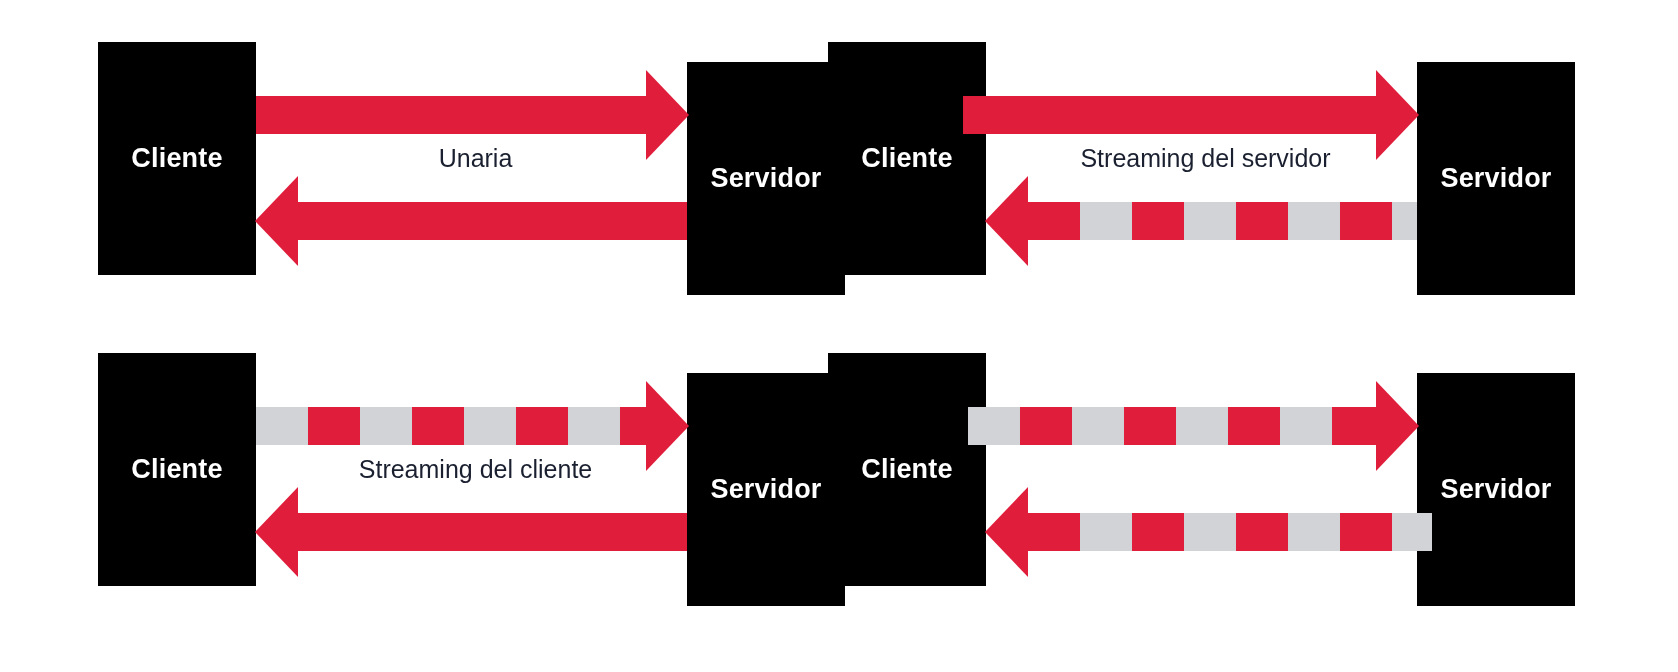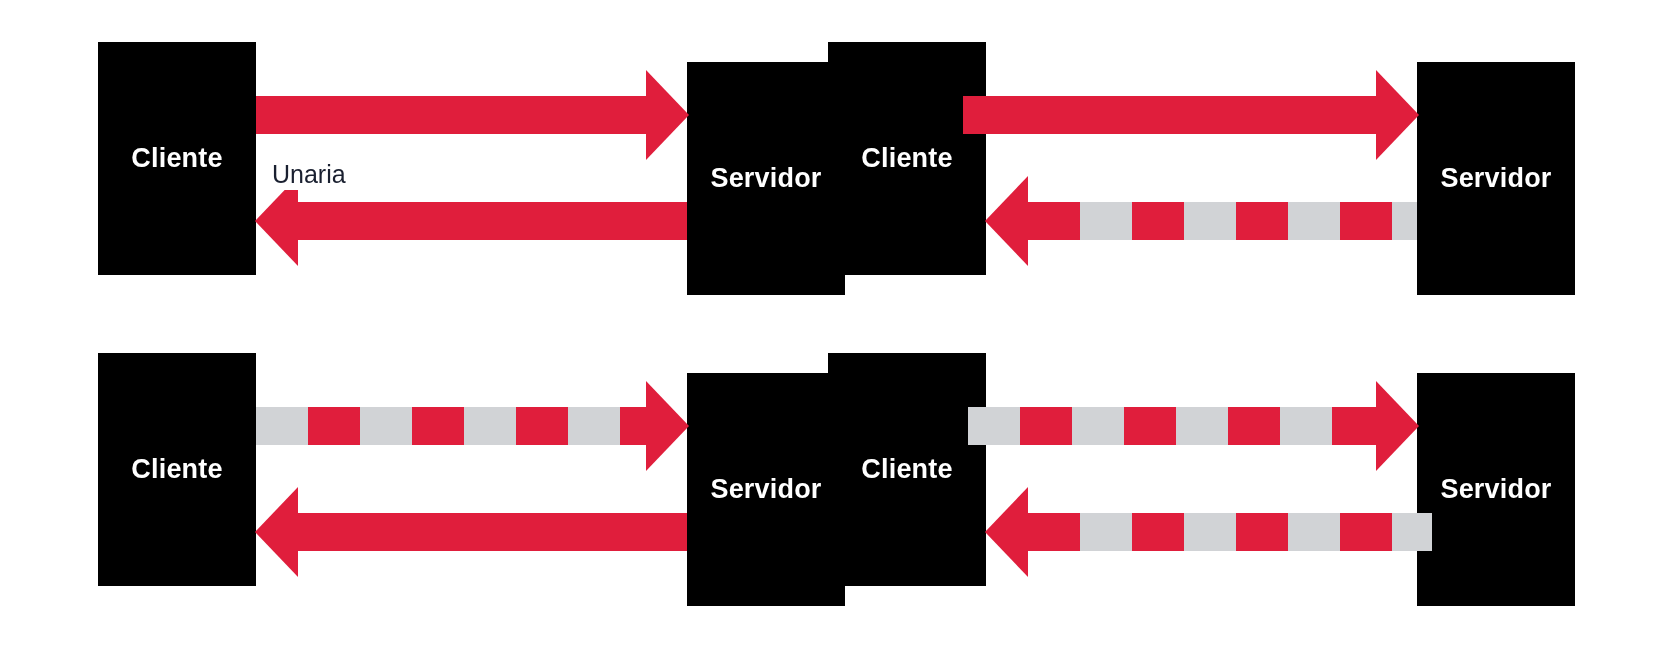--- a/index.html
+++ b/index.html
@@ -64,25 +64,25 @@
     width: 747px;
     height: 272px;
     overflow: visible;
   }
 
   
   .flow-label {
     position: absolute;
     left: 158px;
     right: 158px;
-    top: 16px;
+    top: 0;
     height: 233px;
     display: flex;
     align-items: center;
-    justify-content: flex-start;
+    justify-content: center;
     pointer-events: none;
     padding-left: 8px;
   }
   .flow-label span {
     font-size: 25px;
     color: #1a2030;
     font-family: "Liberation Sans", sans-serif;
     white-space: nowrap;
     background: #ffffff;
     padding: 2px 8px;
@@ -138,20 +138,23 @@
       <g>
         <rect x="200" y="160" width="389" height="38" fill="#d1d3d6"></rect>
         <rect x="200" y="160" width="52" height="38" fill="#e01e3c"></rect>
         <rect x="304" y="160" width="52" height="38" fill="#e01e3c"></rect>
         <rect x="408" y="160" width="52" height="38" fill="#e01e3c"></rect>
         <rect x="512" y="160" width="52" height="38" fill="#e01e3c"></rect>
         <polygon points="200,134 200,224 157,179" fill="#e01e3c"></polygon>
       </g>
     </svg>
 
+    <div class="flow-label">
+      <span>Streaming del servidor</span>
+    </div>
   </div>
 
   <div class="panel panel-bl">
     <div class="node client">
       <span class="node-label">Cliente</span>
     </div>
     <div class="node server">
       <span class="node-label">Servidor</span>
     </div>
 
@@ -165,20 +168,23 @@
         <rect x="522" y="54" width="26" height="38" fill="#e01e3c"></rect>
         <polygon points="548,28 548,118 591,73" fill="#e01e3c"></polygon>
       </g>
 
       <g>
         <rect x="200" y="160" width="389" height="38" fill="#e01e3c"></rect>
         <polygon points="200,134 200,224 157,179" fill="#e01e3c"></polygon>
       </g>
     </svg>
 
+    <div class="flow-label">
+      <span>Streaming del cliente</span>
+    </div>
   </div>
 
   <div class="panel panel-br">
     <div class="node client">
       <span class="node-label">Cliente</span>
     </div>
     <div class="node server">
       <span class="node-label">Servidor</span>
     </div>
 

